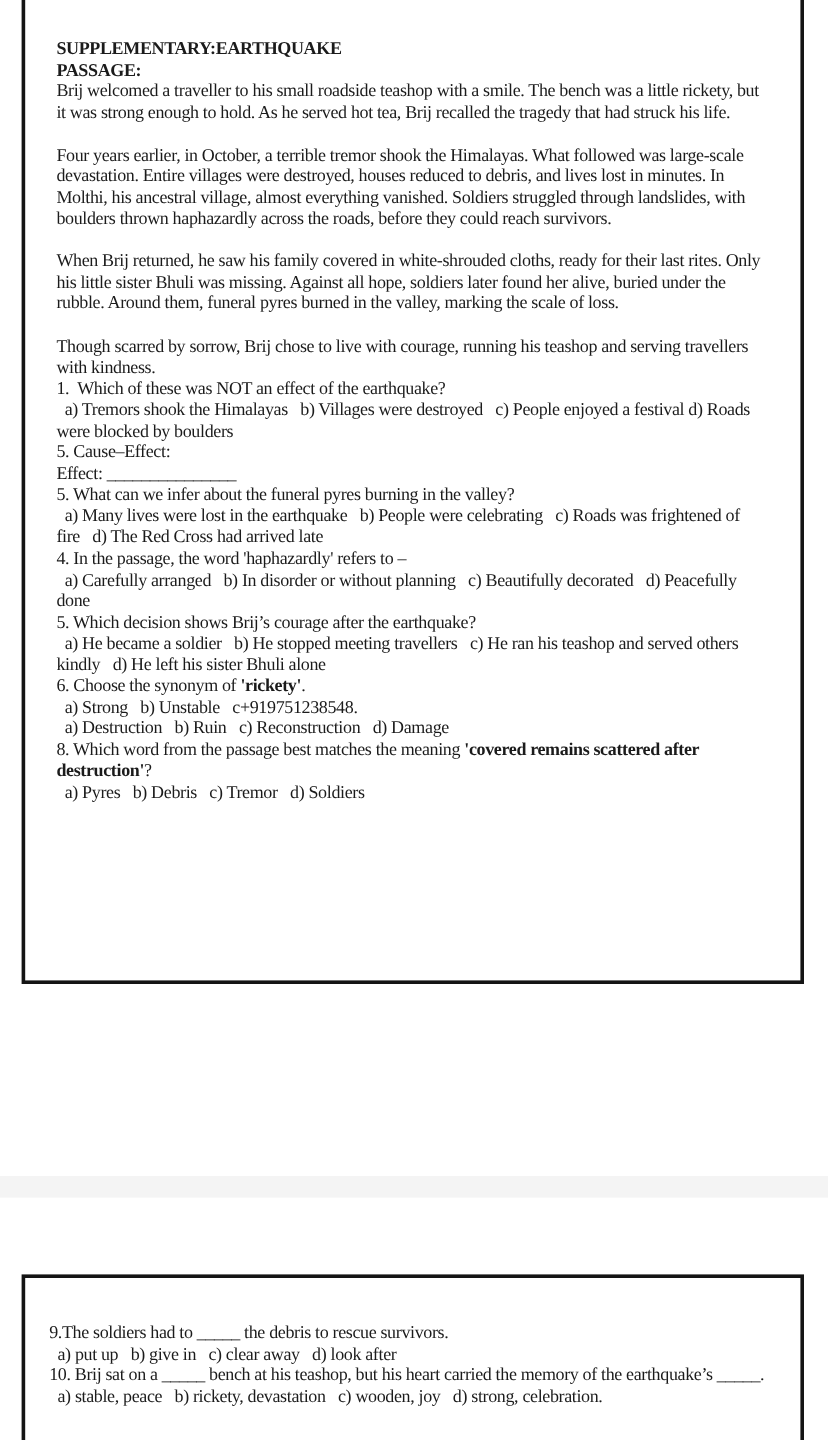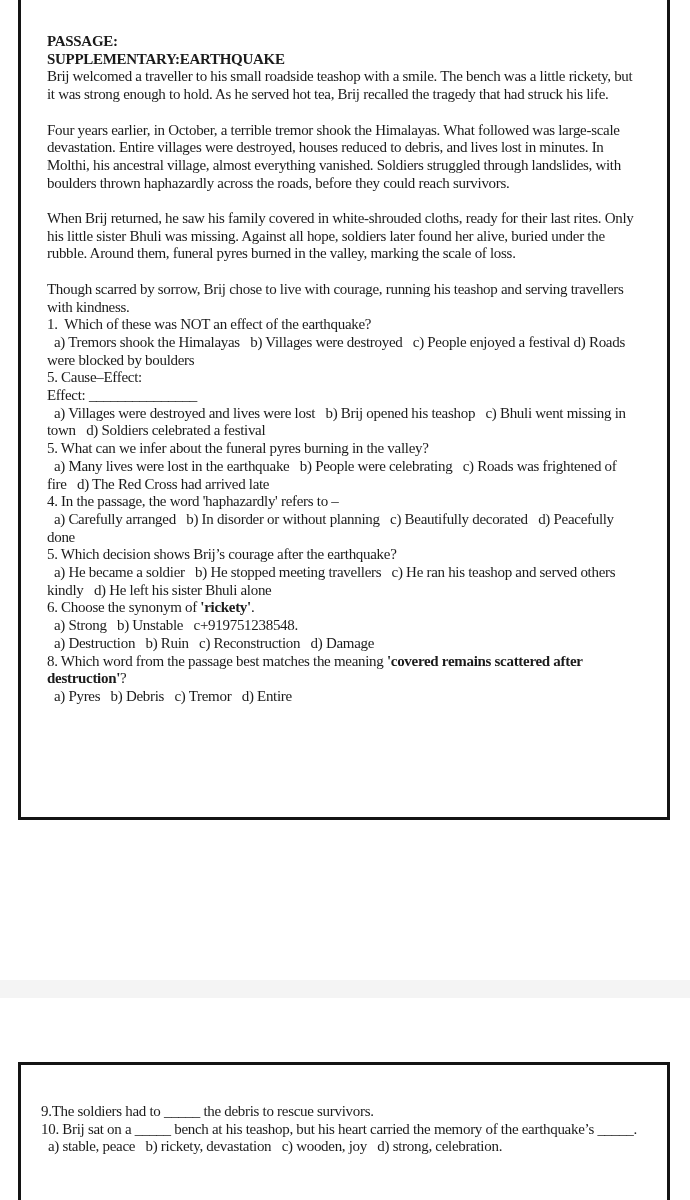--- a/index.html
+++ b/index.html
@@ -46,53 +46,53 @@
   }
   .bold,.b{font-weight:700;}
   .para{margin:0 0 17.7px 0;}
 </style>
 </head>
 <body>
 
 <div class="page">
 
   <div class="box box1" style="border-color: rgb(20, 20, 20);">
+    <p class="line bold">SUPPLEMENTARY:EARTHQUAKE</p>
     <p class="line bold">PASSAGE:</p>
-    <p class="line bold">SUPPLEMENTARY:EARTHQUAKE</p>
     <p class="line para">Brij welcomed a traveller to his small roadside teashop with a smile. The bench was a little rickety, but it was strong enough to hold. As he served hot tea, Brij recalled the tragedy that had struck his life.</p>
     <p class="line para">Four years earlier, in October, a terrible tremor shook the Himalayas. What followed was large-scale devastation. Entire villages were destroyed, houses reduced to debris, and lives lost in minutes. In Molthi, his ancestral village, almost everything vanished. Soldiers struggled through landslides, with boulders thrown haphazardly across the roads, before they could reach survivors.</p>
     <p class="line para">When Brij returned, he saw his family covered in white-shrouded cloths, ready for their last rites. Only his little sister Bhuli was missing. Against all hope, soldiers later found her alive, buried under the rubble. Around them, funeral pyres burned in the valley, marking the scale of loss.</p>
     <p class="line">Though scarred by sorrow, Brij chose to live with courage, running his teashop and serving travellers with kindness.</p>
 
     <p class="line">1.  Which of these was NOT an effect of the earthquake?</p>
     <p class="line">  a) Tremors shook the Himalayas   b) Villages were destroyed   c) People enjoyed a festival d) Roads were blocked by boulders</p>
 
     <p class="line">5. Cause–Effect:</p>
     <p class="line">Effect: _______________</p>
-    <p class="line">  a) Villages were destroyed and lives were lost   b) Brij opened his teashop   c) Bhuli went missing in town   d) Soldiers celebrated a festival</p>
 
     <p class="line">5. What can we infer about the funeral pyres burning in the valley?</p>
     <p class="line">  a) Many lives were lost in the earthquake   b) People were celebrating   c) Roads was frightened of fire   d) The Red Cross had arrived late</p>
 
     <p class="line">4. In the passage, the word 'haphazardly' refers to –</p>
     <p class="line">  a) Carefully arranged   b) In disorder or without planning   c) Beautifully decorated   d) Peacefully done</p>
 
     <p class="line">5. Which decision shows Brij’s courage after the earthquake?</p>
     <p class="line">  a) He became a soldier   b) He stopped meeting travellers   c) He ran his teashop and served others kindly   d) He left his sister Bhuli alone</p>
 
     <p class="line"><span>6. Choose the synonym of </span><span class="b">'rickety'</span><span>.</span></p>
     <p class="line">  a) Strong   b) Unstable   c+919751238548.</p>
 
     <p class="line">  a) Destruction   b) Ruin   c) Reconstruction   d) Damage</p>
 
     <p class="line"><span>8. Which word from the passage best matches the meaning </span><span class="b">'covered remains scattered after destruction'</span><span>?</span></p>
-    <p class="line">  a) Pyres   b) Debris   c) Tremor   d) Entire</p>
+    <p class="line">  a) Pyres   b) Debris   c) Tremor   d) Soldiers</p>
   </div>
 
   <div class="band" style="background: rgb(244, 244, 244);"></div>
 
   <div class="box box2" style="border-color: rgb(20, 20, 20);">
     <p class="line">9.The soldiers had to _____ the debris to rescue survivors.</p>
+    <p class="line">  a) put up   b) give in   c) clear away   d) look after</p>
     <p class="line">10. Brij sat on a _____ bench at his teashop, but his heart carried the memory of the earthquake’s _____.</p>
     <p class="line">  a) stable, peace   b) rickety, devastation   c) wooden, joy   d) strong, celebration.</p>
   </div>
 
 </div>
 
 </body></html>

